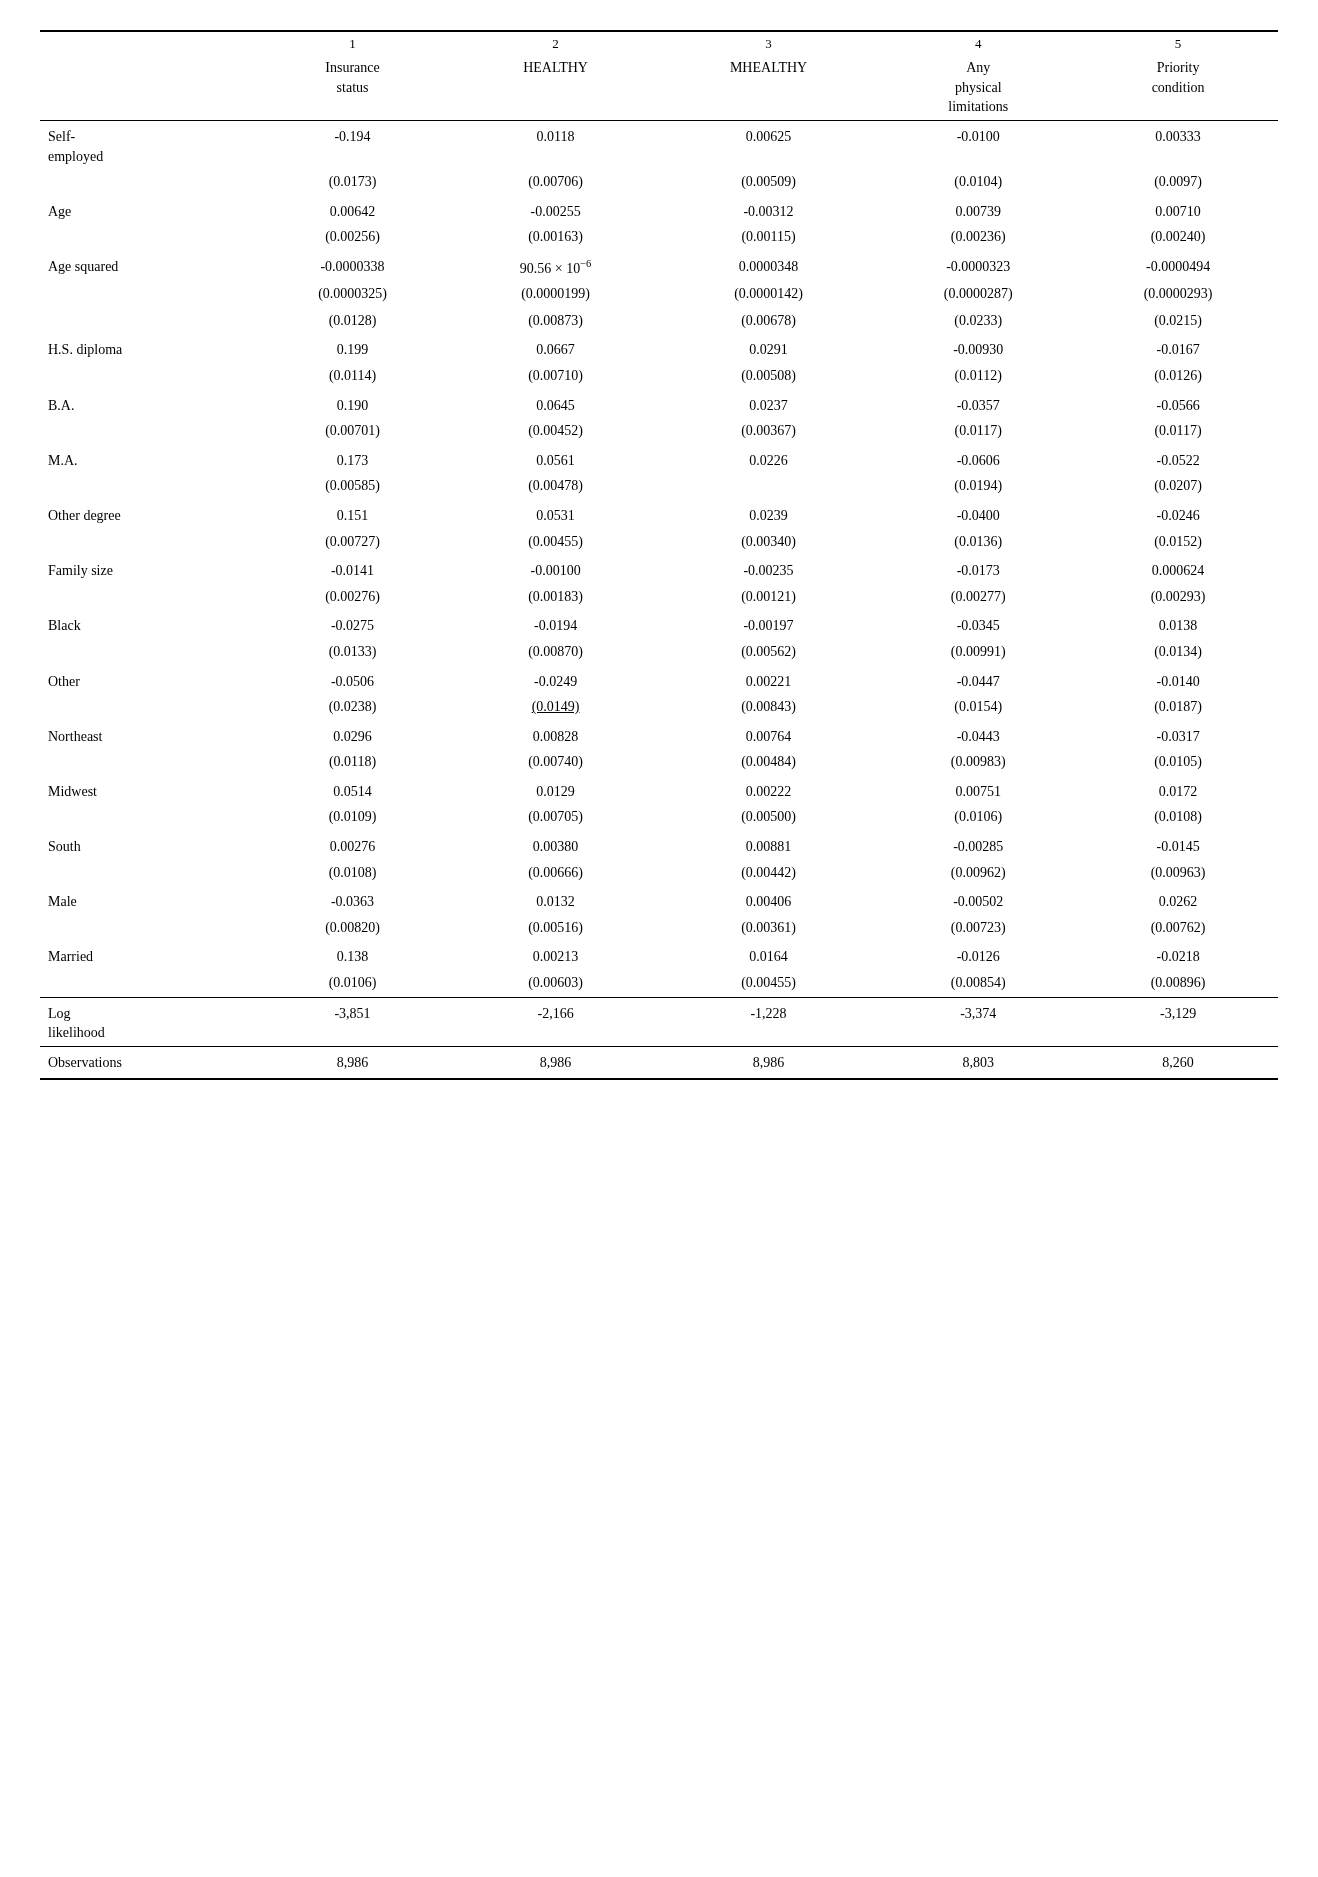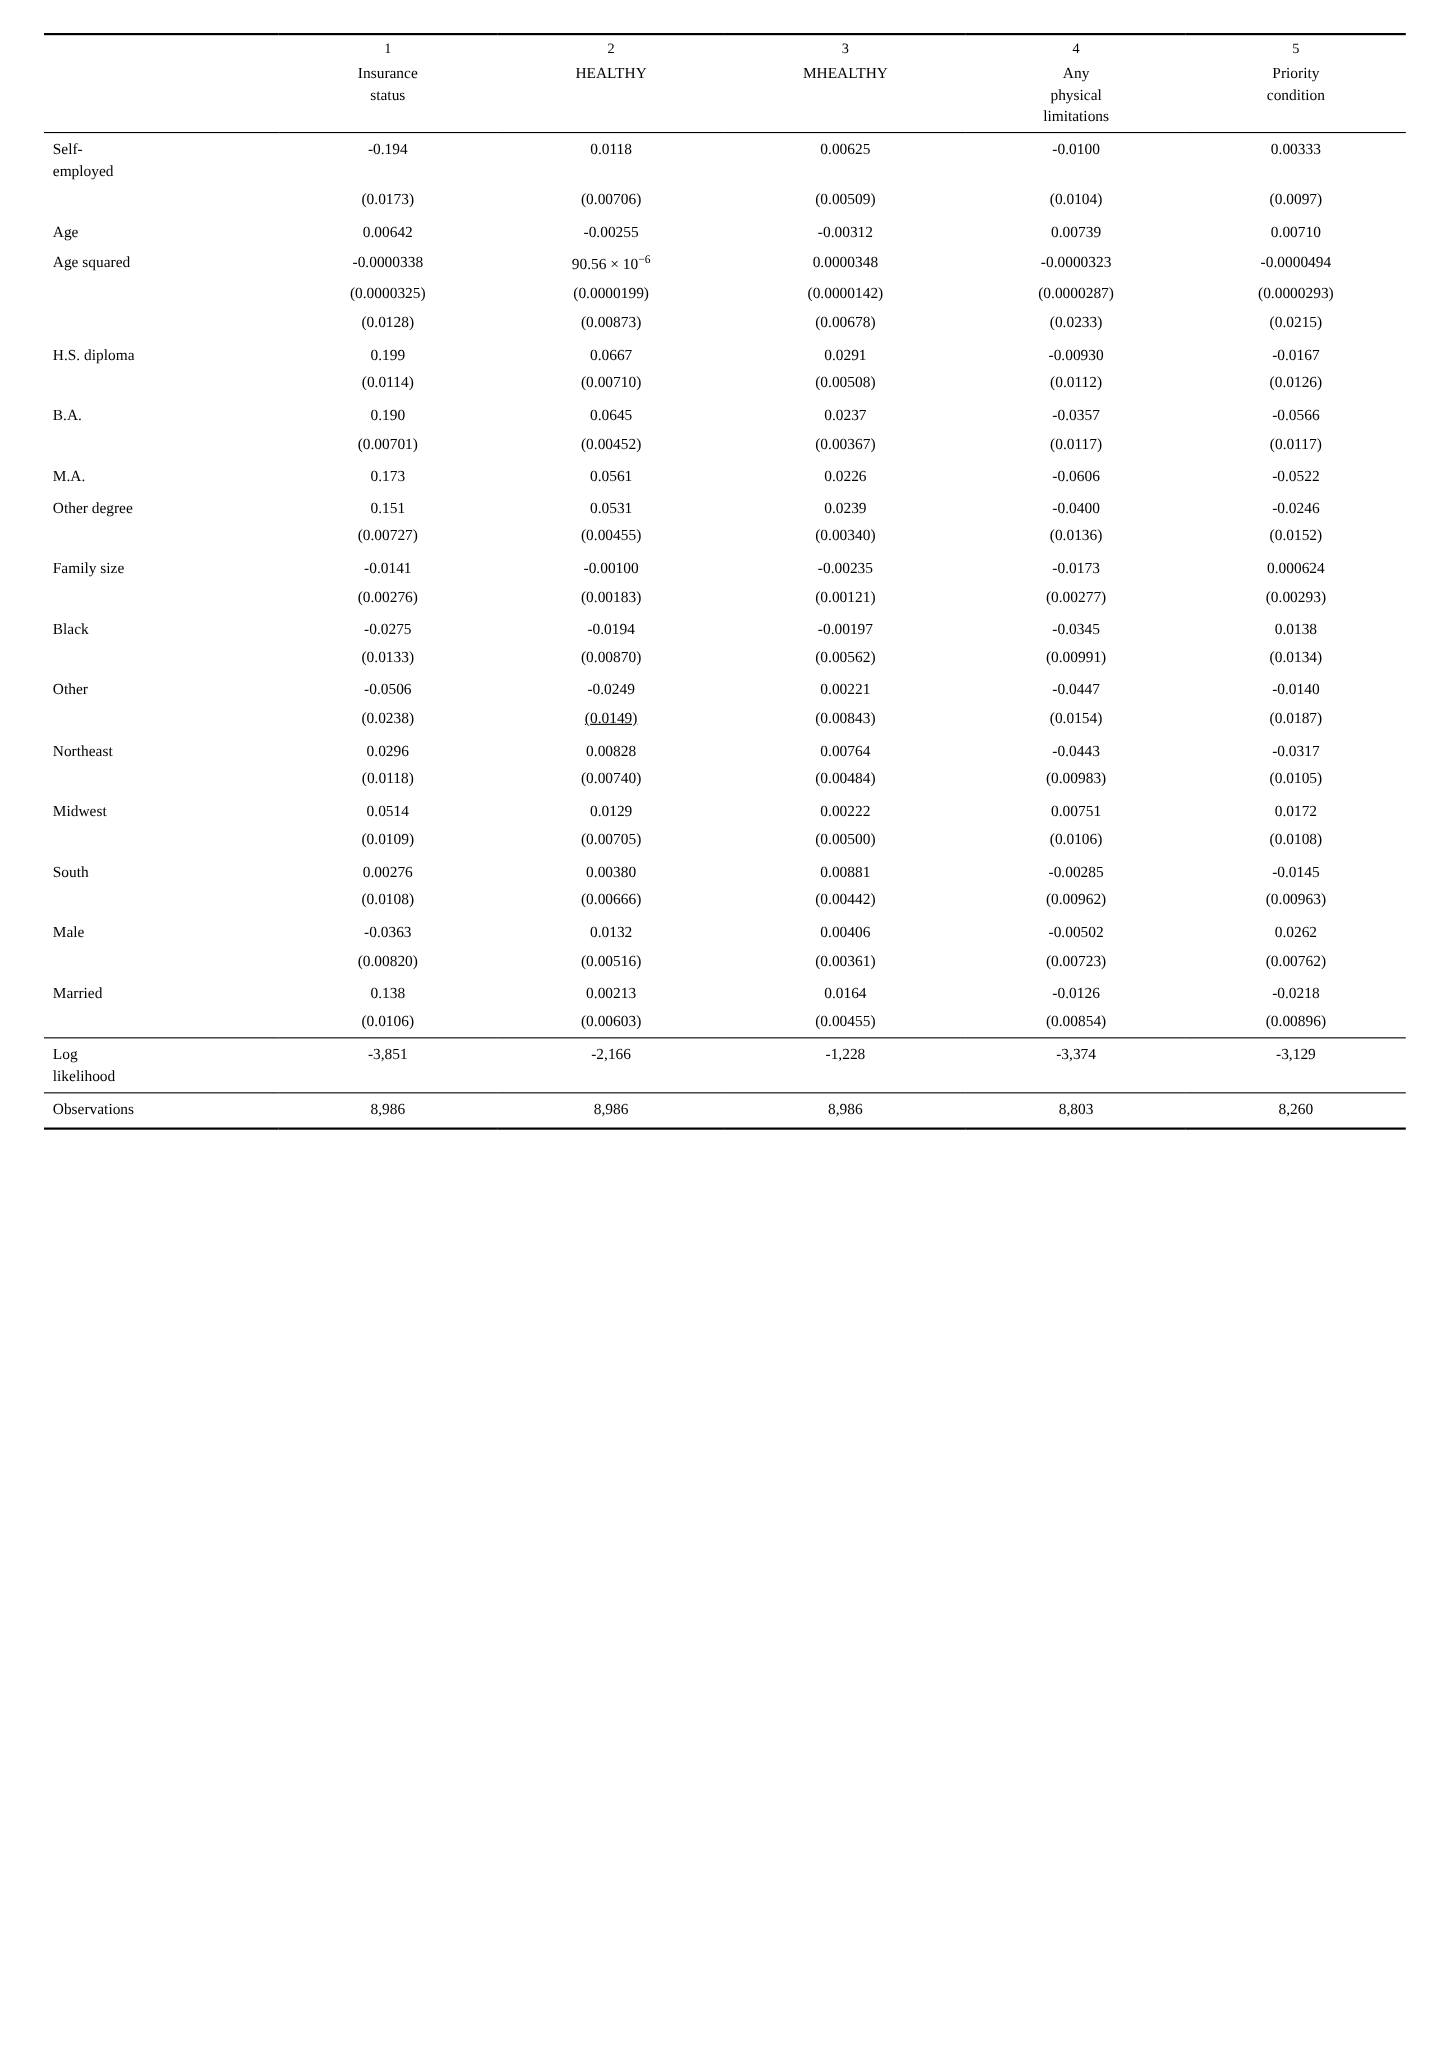--- a/index.html
+++ b/index.html
@@ -82,20 +82,28 @@
         <td style="padding-bottom: 4px;">(0.0097)</td>
       </tr>
       <tr style="border-top: 0px;">
         <td style="padding-top: 6px;">Age</td>
         <td style="padding-top: 6px;">0.00642</td>
         <td style="padding-top: 6px;">-0.00255</td>
         <td style="padding-top: 6px;">-0.00312</td>
         <td style="padding-top: 6px;">0.00739</td>
         <td style="padding-top: 6px;">0.00710</td>
       </tr>
+      <tr>
+        <td style="padding-bottom: 4px;"></td>
+        <td style="padding-bottom: 4px;">(0.00256)</td>
+        <td style="padding-bottom: 4px;">(0.00163)</td>
+        <td style="padding-bottom: 4px;">(0.00115)</td>
+        <td style="padding-bottom: 4px;">(0.00236)</td>
+        <td style="padding-bottom: 4px;">(0.00240)</td>
+      </tr>
       <tr style="border-top: 0px;">
         <td style="padding-top: 6px;">Age squared</td>
         <td style="padding-top: 6px;">-0.0000338</td>
         <td style="padding-top: 6px;">90.56 × 10<sup>−6</sup></td>
         <td style="padding-top: 6px;">0.0000348</td>
         <td style="padding-top: 6px;">-0.0000323</td>
         <td style="padding-top: 6px;">-0.0000494</td>
       </tr>
       <tr>
         <td style="padding-bottom: 4px;"></td>
@@ -145,20 +153,28 @@
         <td style="padding-bottom: 4px;">(0.0117)</td>
         <td style="padding-bottom: 4px;">(0.0117)</td>
       </tr>
       <tr style="border-top: 0px;">
         <td style="padding-top: 6px;">M.A.</td>
         <td style="padding-top: 6px;">0.173</td>
         <td style="padding-top: 6px;">0.0561</td>
         <td style="padding-top: 6px;">0.0226</td>
         <td style="padding-top: 6px;">-0.0606</td>
         <td style="padding-top: 6px;">-0.0522</td>
+      </tr>
+      <tr>
+        <td style="padding-bottom: 4px;"></td>
+        <td style="padding-bottom: 4px;">(0.00585)</td>
+        <td style="padding-bottom: 4px;">(0.00478)</td>
+        <td style="padding-bottom: 4px;"></td>
+        <td style="padding-bottom: 4px;">(0.0194)</td>
+        <td style="padding-bottom: 4px;">(0.0207)</td>
       </tr>
       <tr style="border-top: 0px;">
         <td style="padding-top: 6px;">Other degree</td>
         <td style="padding-top: 6px;">0.151</td>
         <td style="padding-top: 6px;">0.0531</td>
         <td style="padding-top: 6px;">0.0239</td>
         <td style="padding-top: 6px;">-0.0400</td>
         <td style="padding-top: 6px;">-0.0246</td>
       </tr>
       <tr>

